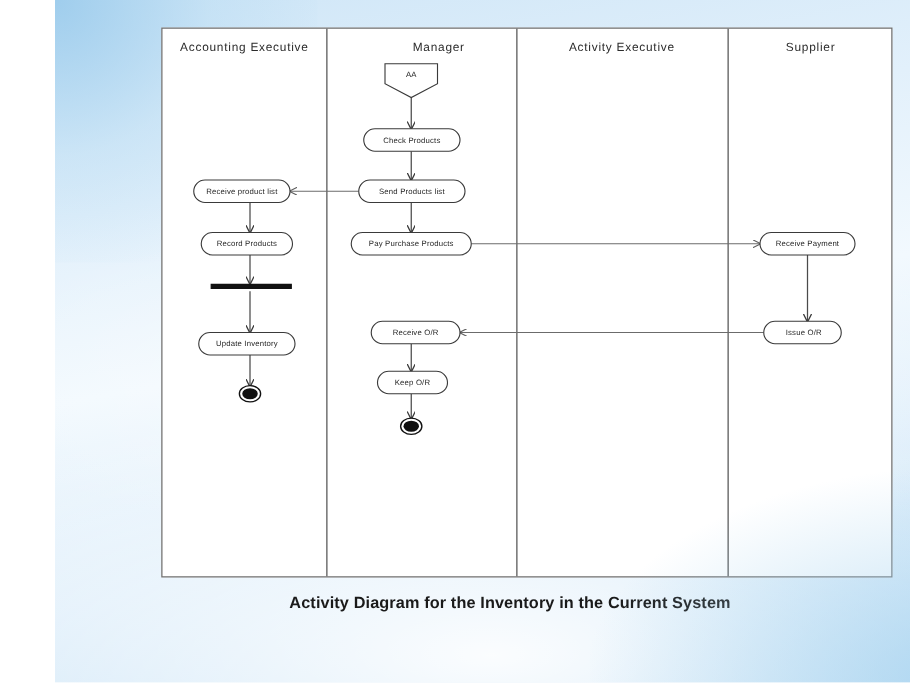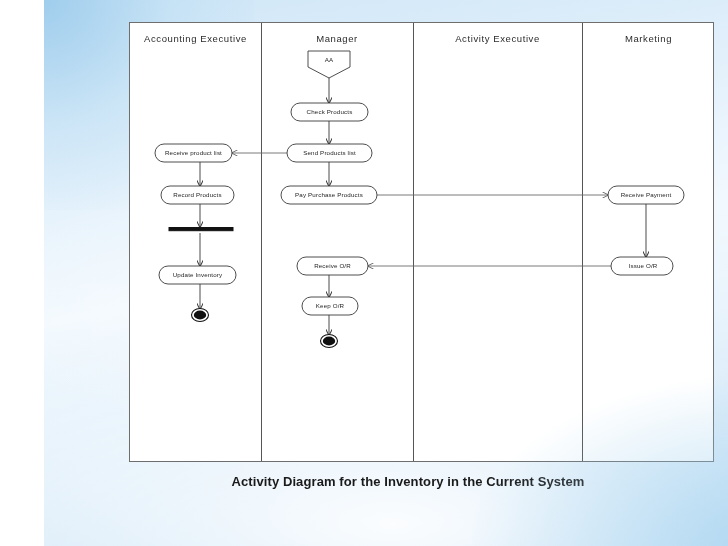--- a/index.html
+++ b/index.html
@@ -132,23 +132,23 @@
 
 <div id="slide">
 
   <div id="diagram-canvas">
 
     <div class="lane-divider" style="left:131px;"></div>
     <div class="lane-divider" style="left:283px;"></div>
     <div class="lane-divider" style="left:452px;"></div>
 
     <div class="lane-header" style="left:0px;   width:131px;">Accounting Executive</div>
-    <div class="lane-header" style="left:131px; width:152px;">Manager</div>
+    <div class="lane-header" style="left:131px; width:152px;padding-left:14px;">Manager</div>
     <div class="lane-header" style="left:283px; width:169px;">Activity Executive</div>
-    <div class="lane-header" style="left:452px; width:133px;">Marketing</div>
+    <div class="lane-header" style="left:452px; width:133px;">Supplier</div>
 
     <svg id="diagram-svg" viewBox="0 0 585 440" xmlns="http://www.w3.org/2000/svg">
       <defs>
         <marker id="arrow-open" viewBox="0 0 10 10" refX="9" refY="5" markerWidth="7" markerHeight="7" orient="auto-start-reverse">
           <path d="M 0 0 L 10 5 L 0 10" fill="none" stroke="#5d5d5d" stroke-width="1.4"></path>
         </marker>
         <marker id="arrow-open-dark" viewBox="0 0 10 10" refX="9" refY="5" markerWidth="6.5" markerHeight="6.5" orient="auto-start-reverse">
           <path d="M 0 0 L 10 5 L 0 10" fill="none" stroke="#3a3a3a" stroke-width="1.6"></path>
         </marker>
       </defs>

